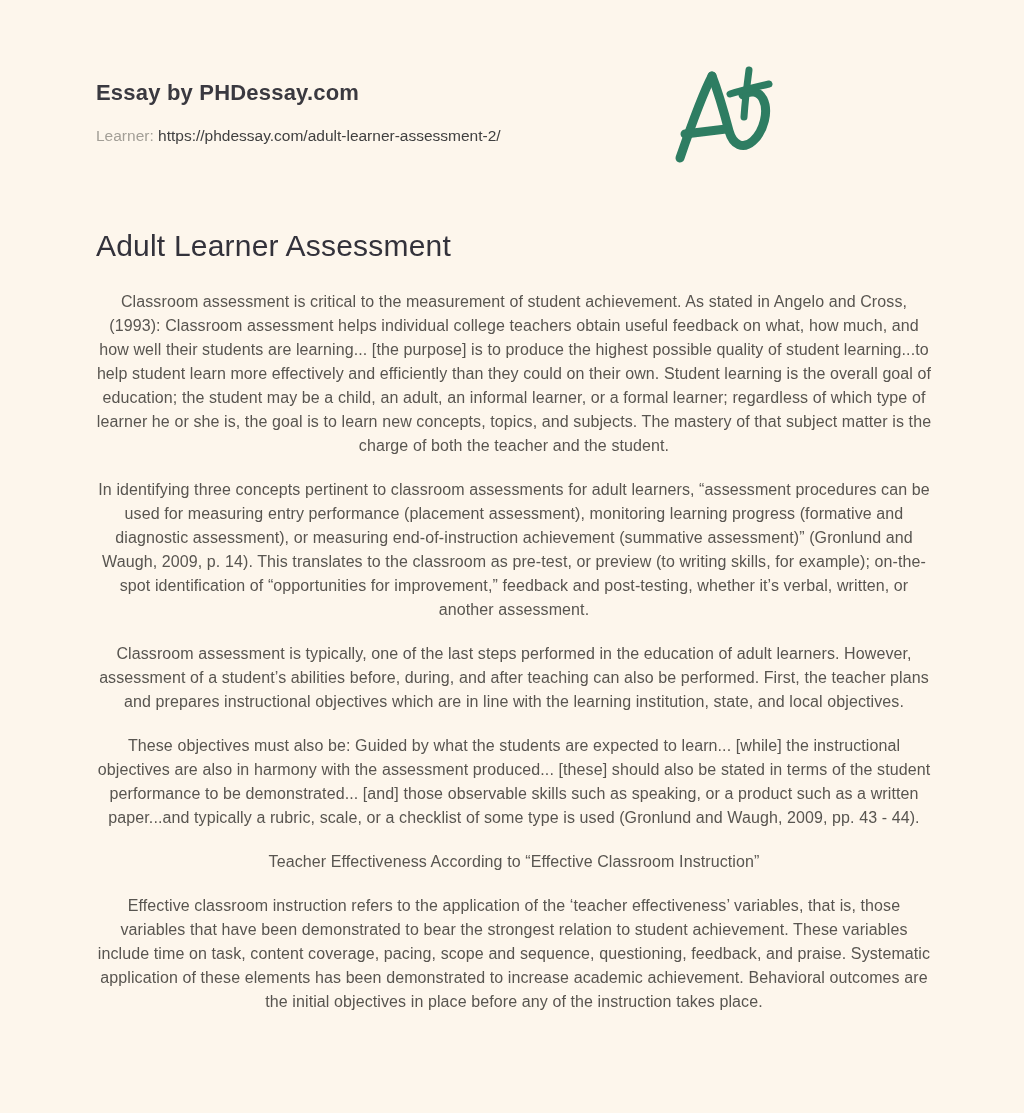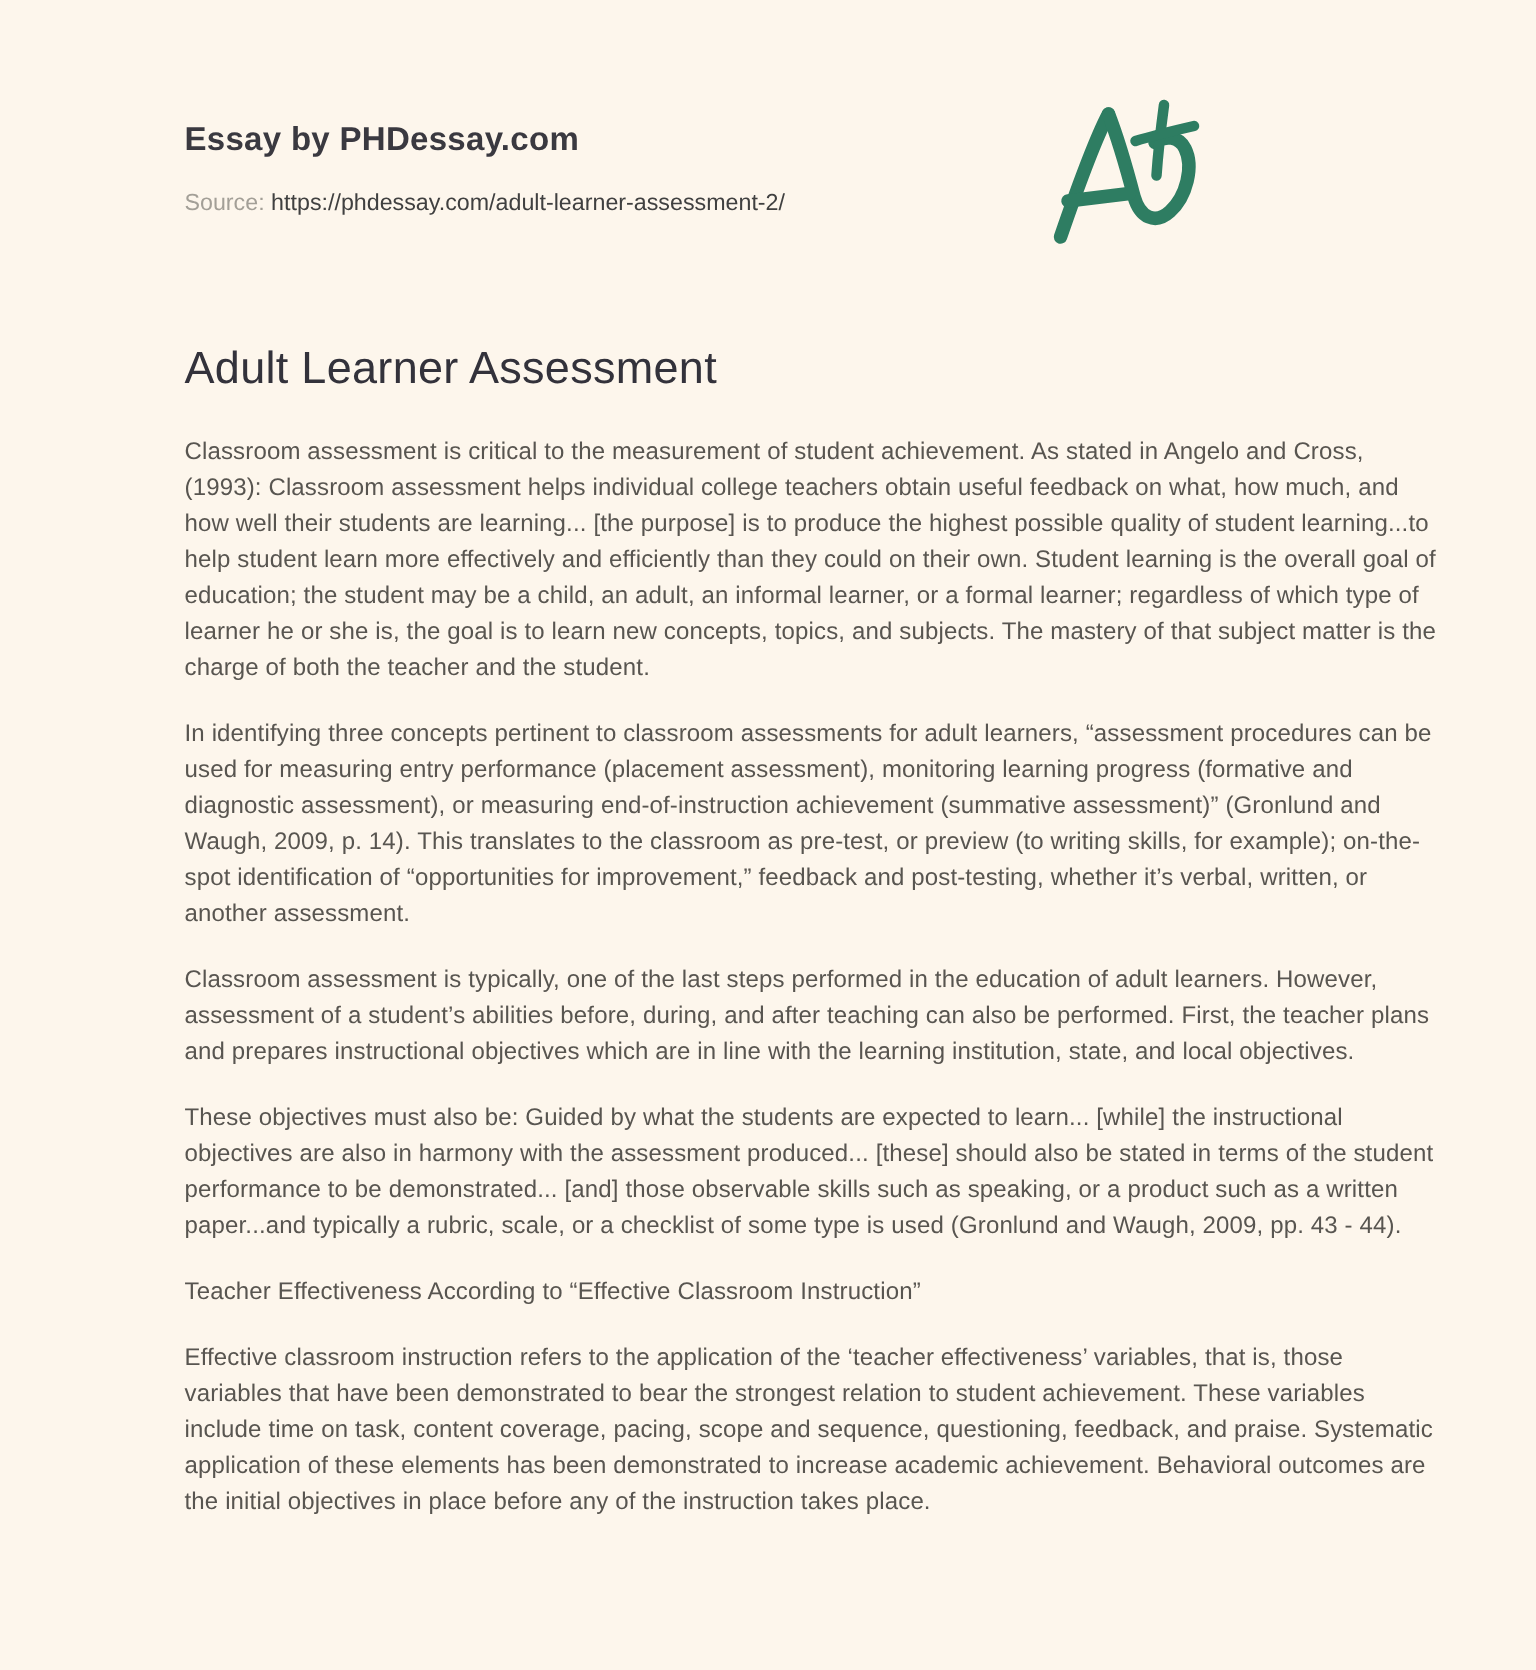--- a/index.html
+++ b/index.html
@@ -13,21 +13,20 @@
     height: 1113px;
     overflow: hidden;
     font-family: "Liberation Sans", "DejaVu Sans", sans-serif;
   }
 
   .page {
     position: relative;
     width: 872px;
     height: 1113px;
     padding: 80px 94px 30px 96px;
-    margin-left: 27px;
   }
 
   .brand {
     font-size: 22px;
     font-weight: 700;
     color: #3a3940;
     letter-spacing: 0.2px;
   }
 
   .source-line {
@@ -61,32 +60,33 @@
     margin-top: 27px;
     width: 836px;
   }
 
   .essay-body p {
     font-size: 16px;
     line-height: 24px;
     color: #585550;
     margin-bottom: 20px;
     letter-spacing: 0.1px;
+    text-align: center;
   }
 </style>
 </head>
 <body>
 
 <div class="page">
 
   <header>
     <div class="brand">Essay by PHDessay.com</div>
 
     <div class="source-line">
-      <span>Source:</span>
+      <span>Learner:</span>
       <a href="#">https://phdessay.com/adult-learner-assessment-2/</a>
     </div>
 
     <div class="logo">
       <svg viewBox="0 0 112 100" width="112" height="100" fill="none" stroke="#2e7d62" stroke-linecap="round" stroke-linejoin="round">
 
         <path d="M12 94 C 23 62, 35 29, 44 12" stroke-width="9"></path>
 
         <path d="M44 12 C 51 30, 56 48, 61 67 C 65 81, 75 86, 85 77 C 96 67, 101 47, 95 35 C 91 27, 82 26, 75 31" stroke-width="9"></path>
 

